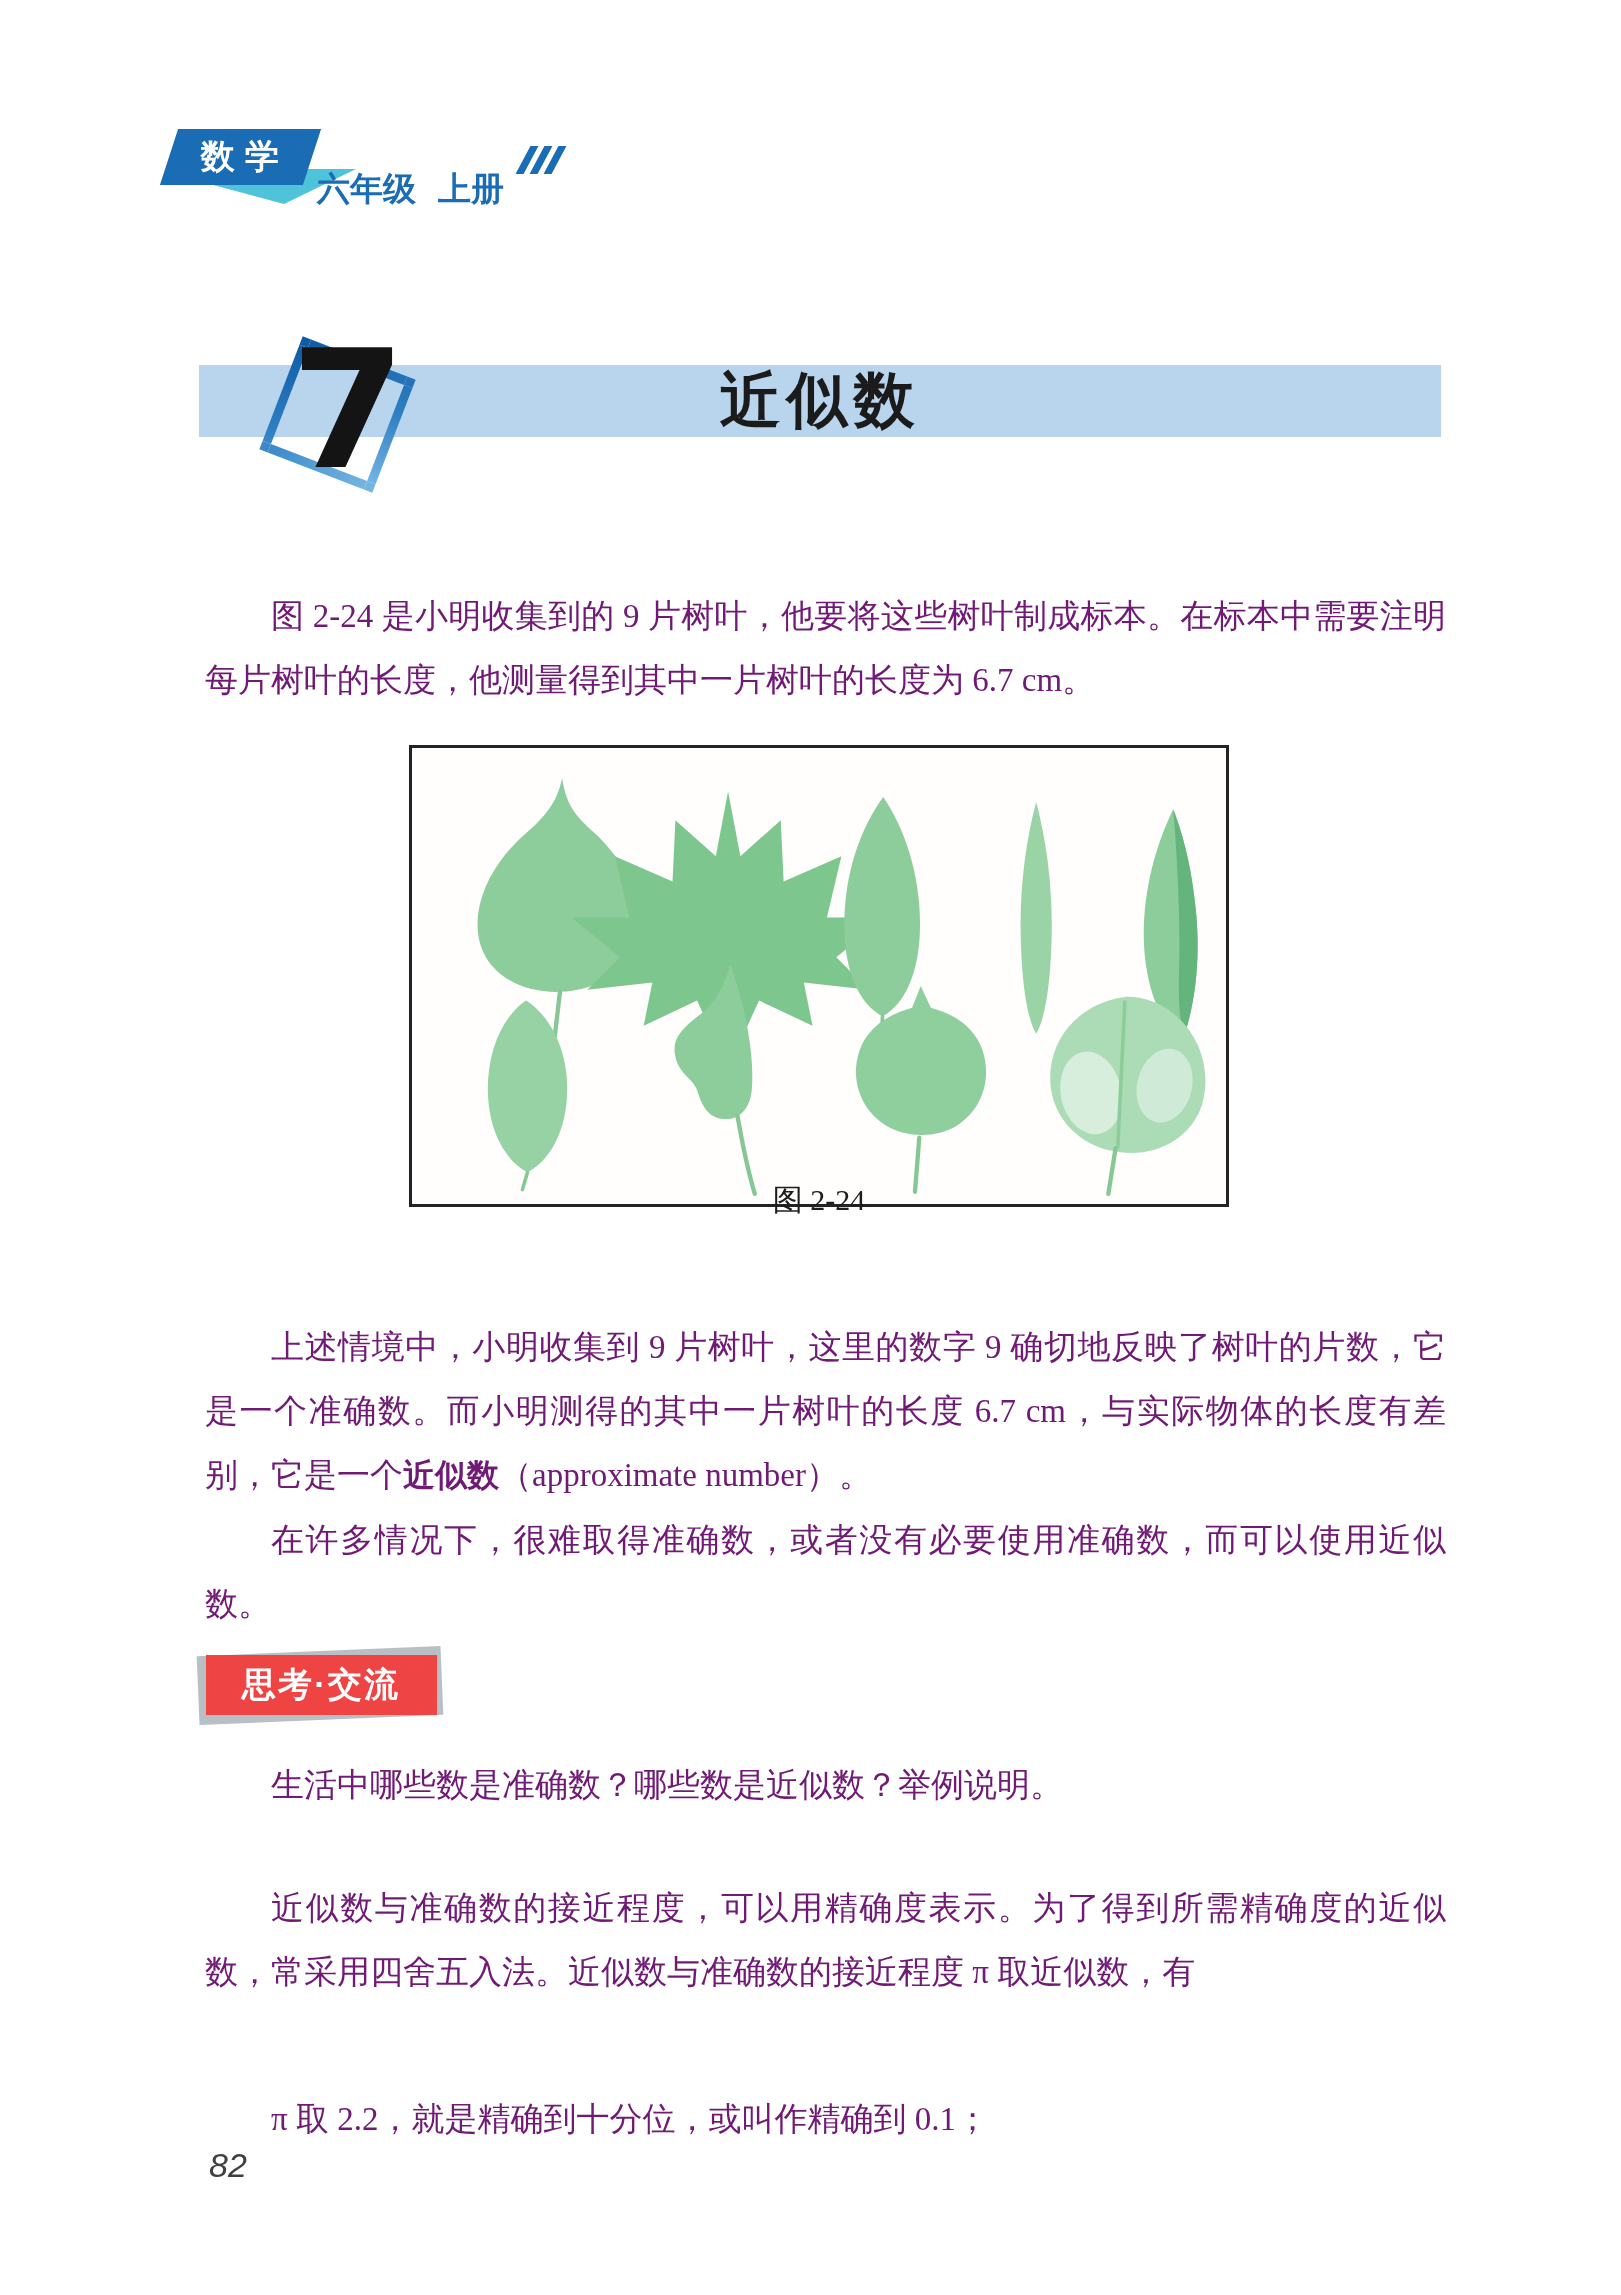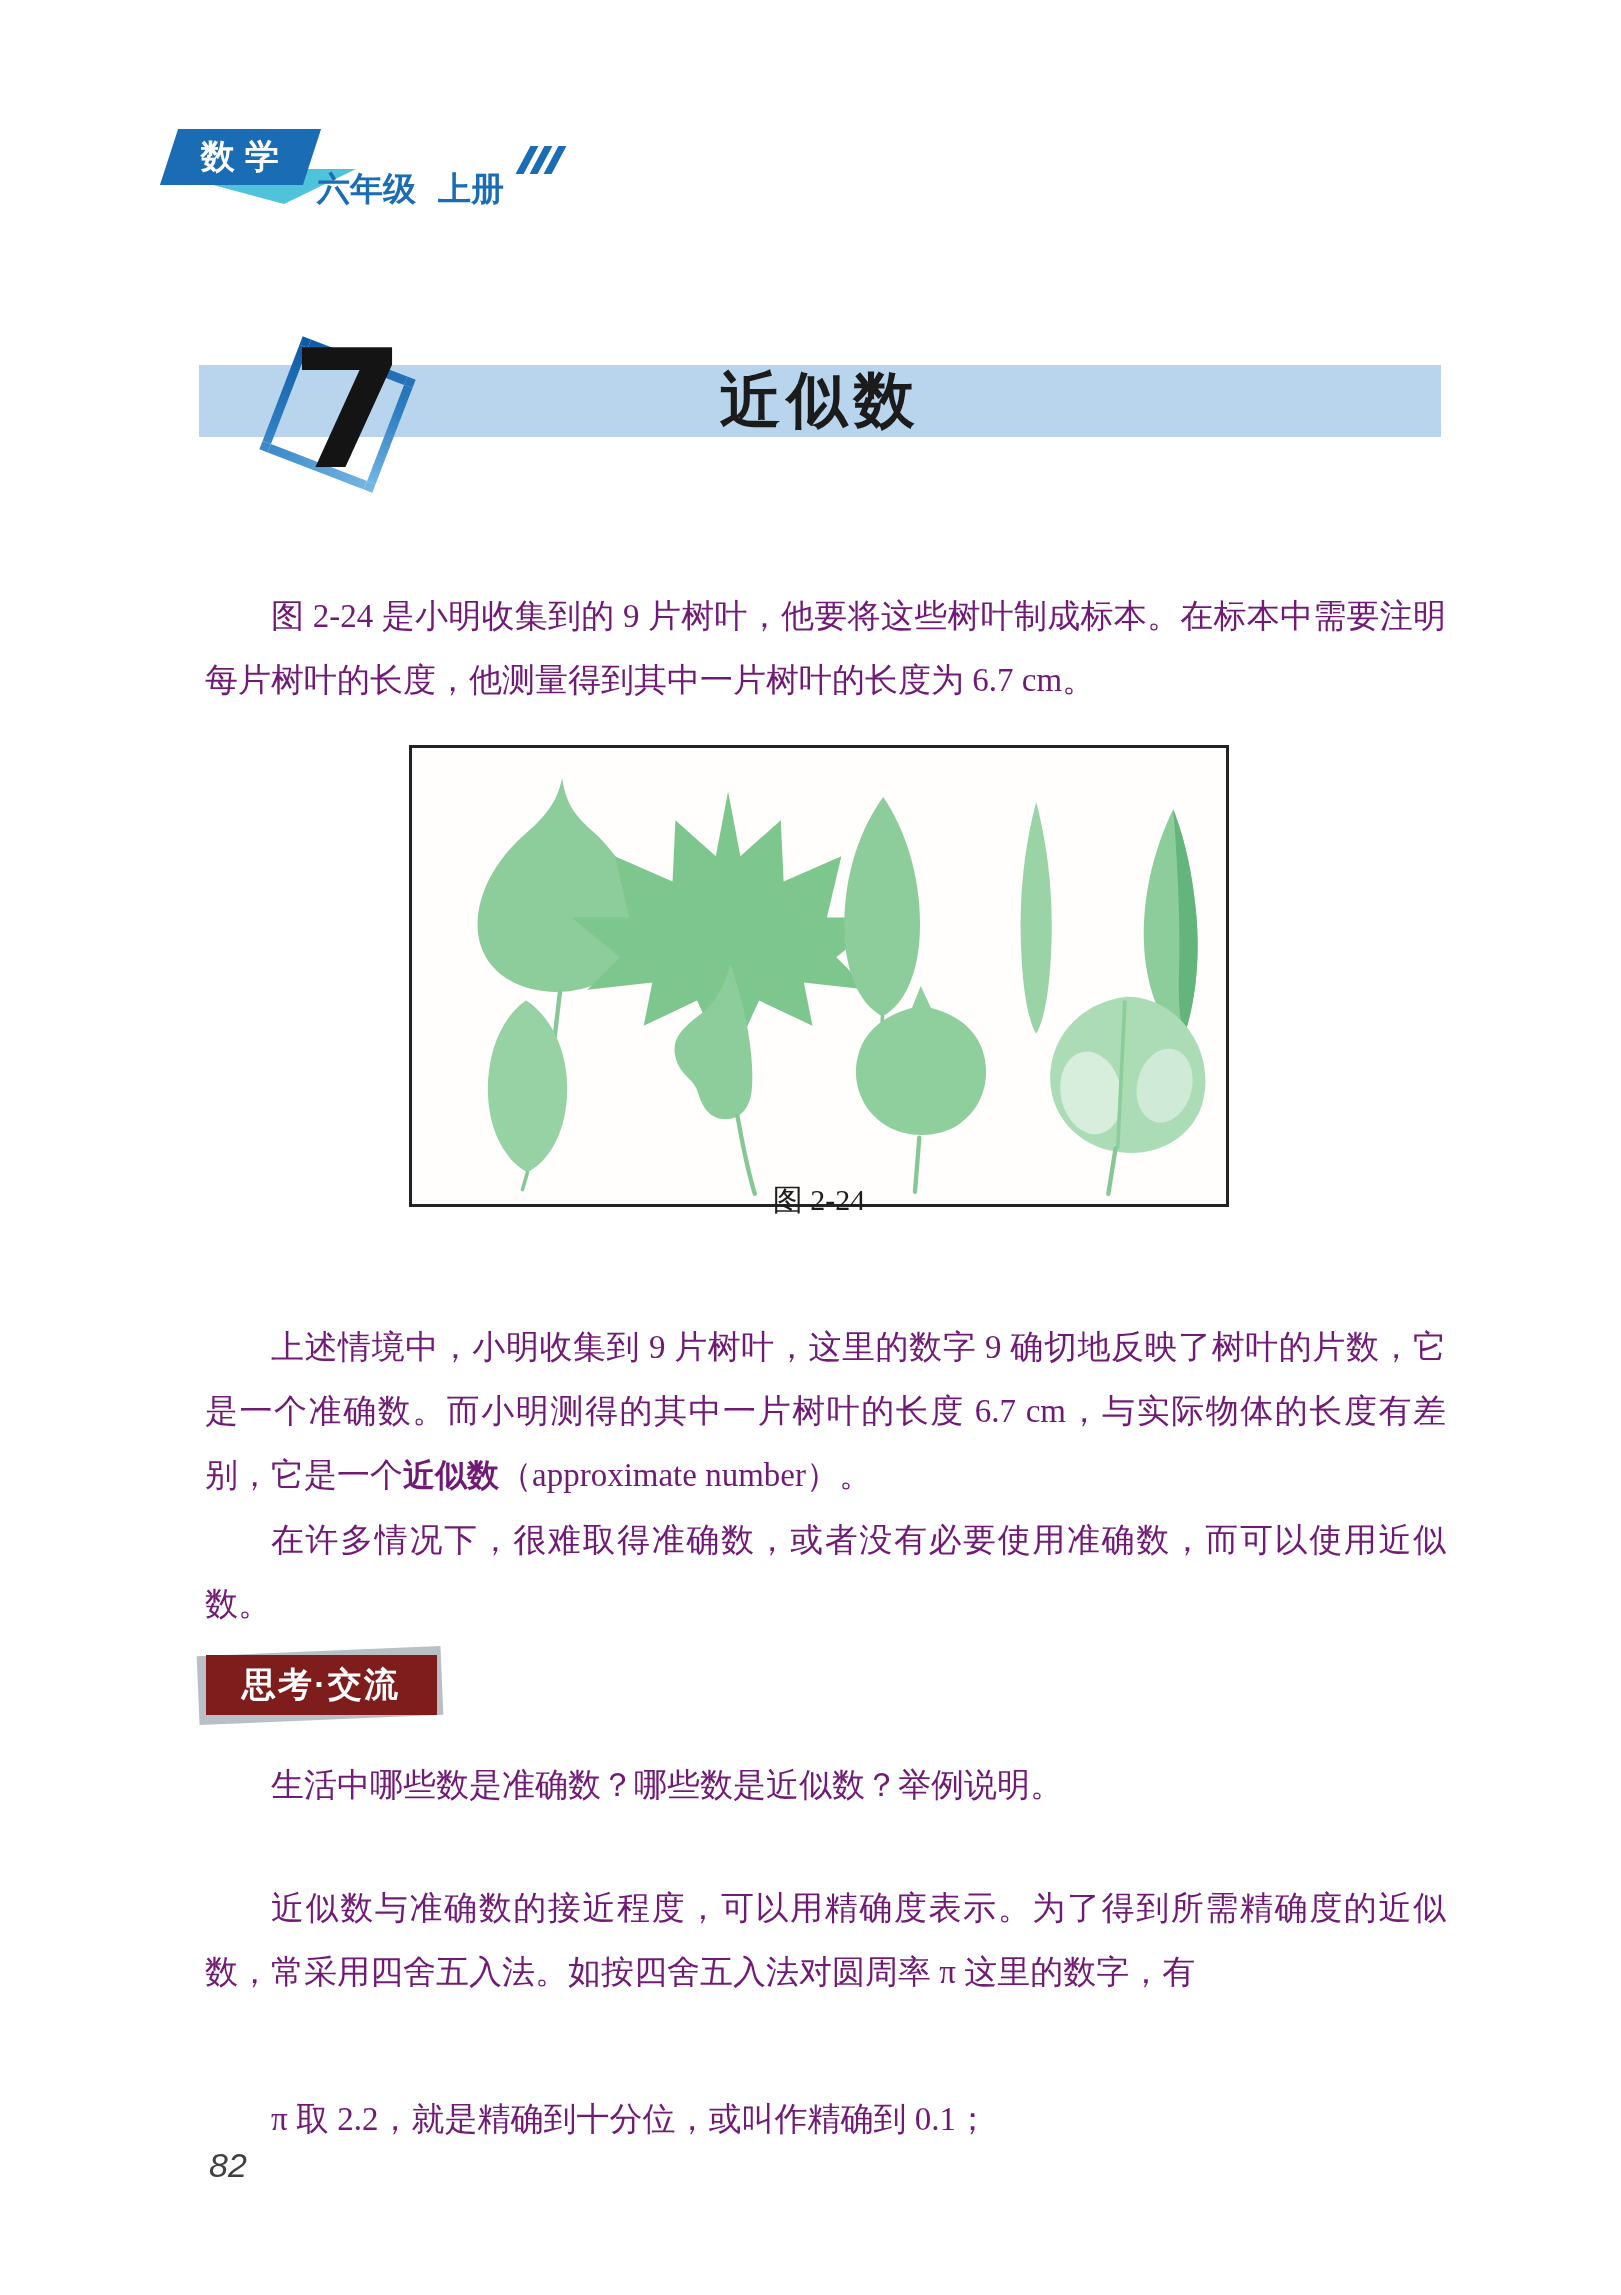--- a/index.html
+++ b/index.html
@@ -96,21 +96,21 @@
   }
 
   
   .badge-wrap { position:absolute; left:196px; top:1648px; width:263px; height:80px; }
   .badge-shadow {
     position:absolute; left:1.5px; top:2.9px; width:244px; height:69px;
     background:#b9c0c5; transform:rotate(-2.4deg);
   }
   .badge-blue {
     position:absolute; left:9.5px; top:7.3px; width:231px; height:60px;
-    background:#7f1d1d; display:flex; align-items:center; justify-content:center;
+    background:#ef4444; display:flex; align-items:center; justify-content:center;
   }
   .badge-label {
     font-family:"Liberation Sans","DejaVu Sans",sans-serif;
     font-weight:700; font-size:34px; color:#ffffff; letter-spacing:2.2px;
   }
 
   
   .page-number {
     position:absolute; left:209px; top:2146px;
     font-family:"Liberation Sans","DejaVu Sans",sans-serif;
@@ -195,19 +195,19 @@
 
   <div class="badge-wrap">
     <div class="badge-shadow"></div>
     <div class="badge-blue">
       <span class="badge-label">思考·交流</span>
     </div>
   </div>
 
   <p class="para indent think-q">生活中哪些数是准确数？哪些数是近似数？举例说明。</p>
 
-  <p class="para indent p4">近似数与准确数的接近程度，可以用精确度表示。为了得到所需精确度的近似数，常采用四舍五入法。如按四舍五入法对圆周率 π 这里的数字，有</p>
+  <p class="para indent p4">近似数与准确数的接近程度，可以用精确度表示。为了得到所需精确度的近似数，常采用四舍五入法。近似数与准确数的接近程度 π 取近似数，有</p>
   <p class="para indent pi2">π 取 2.2，就是精确到十分位，或叫作精确到 0.1；</p>
 
   <div class="page-number">82</div>
 
 </div>
 
 
 </body></html>

